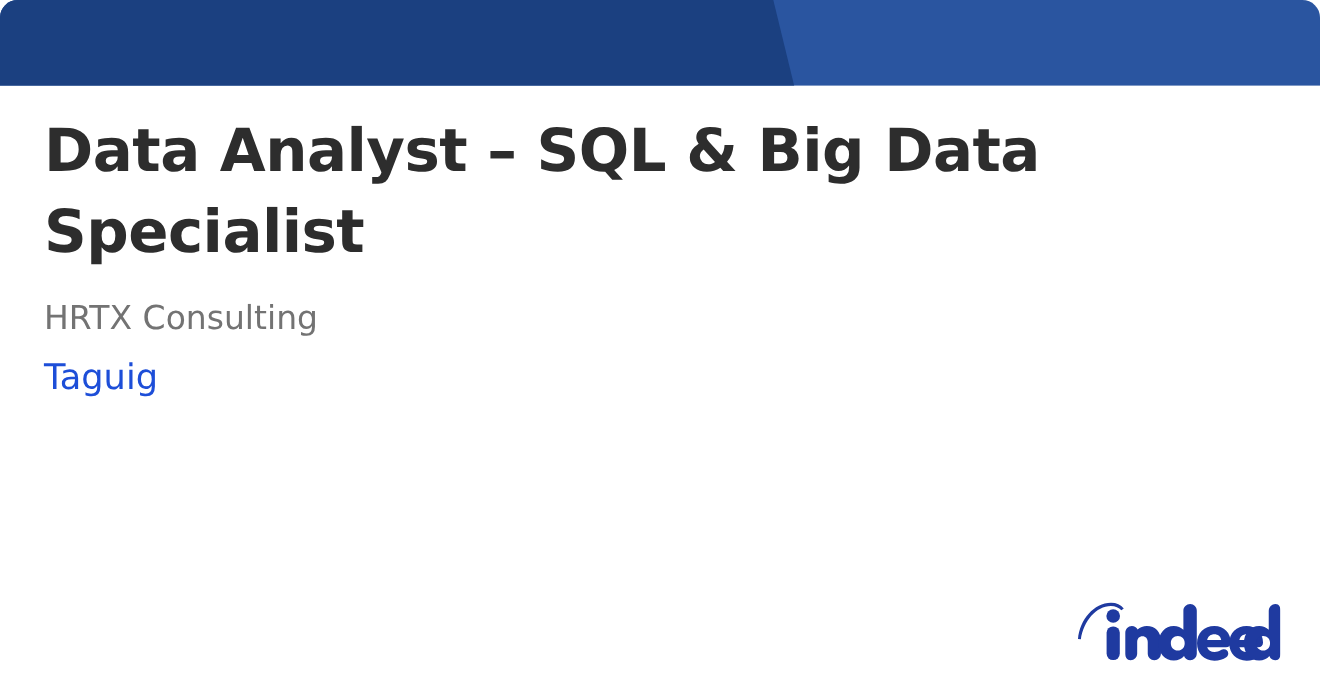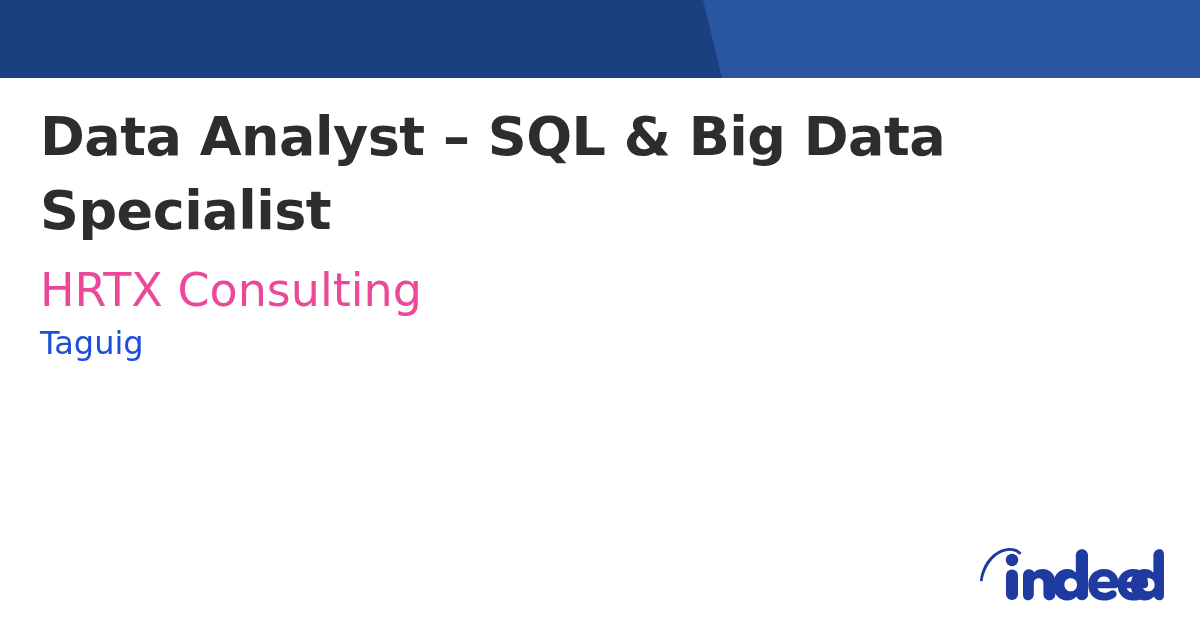--- a/index.html
+++ b/index.html
@@ -16,20 +16,21 @@
   }
 
   #card {
     position: absolute;
     top: 0;
     left: 0;
     width: 1200px;
     height: 630px;
     background: #ffffff;
     overflow: hidden;
+    border-radius: 16px;
   }
 
   
   #banner {
     position: absolute;
     top: 0;
     left: 0;
     width: 1200px;
     height: 78px;
     overflow: hidden;
@@ -58,24 +59,24 @@
     letter-spacing: -0.5px;
     color: #2d2d2d;
     max-width: 930px;
     padding-top: 22px;
   }
 
   #company-name {
     margin: 0;
     padding: 0;
     font-family: "DejaVu Sans", "Liberation Sans", sans-serif;
-    font-size: 46px;
+    font-size: 30px;
     line-height: 44px;
     font-weight: 400;
-    color: #ec4899;
+    color: #737373;
     padding-top: 20px;
   }
 
   #job-location {
     margin: 0;
     padding: 0;
     font-family: "DejaVu Sans", "Liberation Sans", sans-serif;
     font-size: 32px;
     line-height: 42px;
     font-weight: 400;

